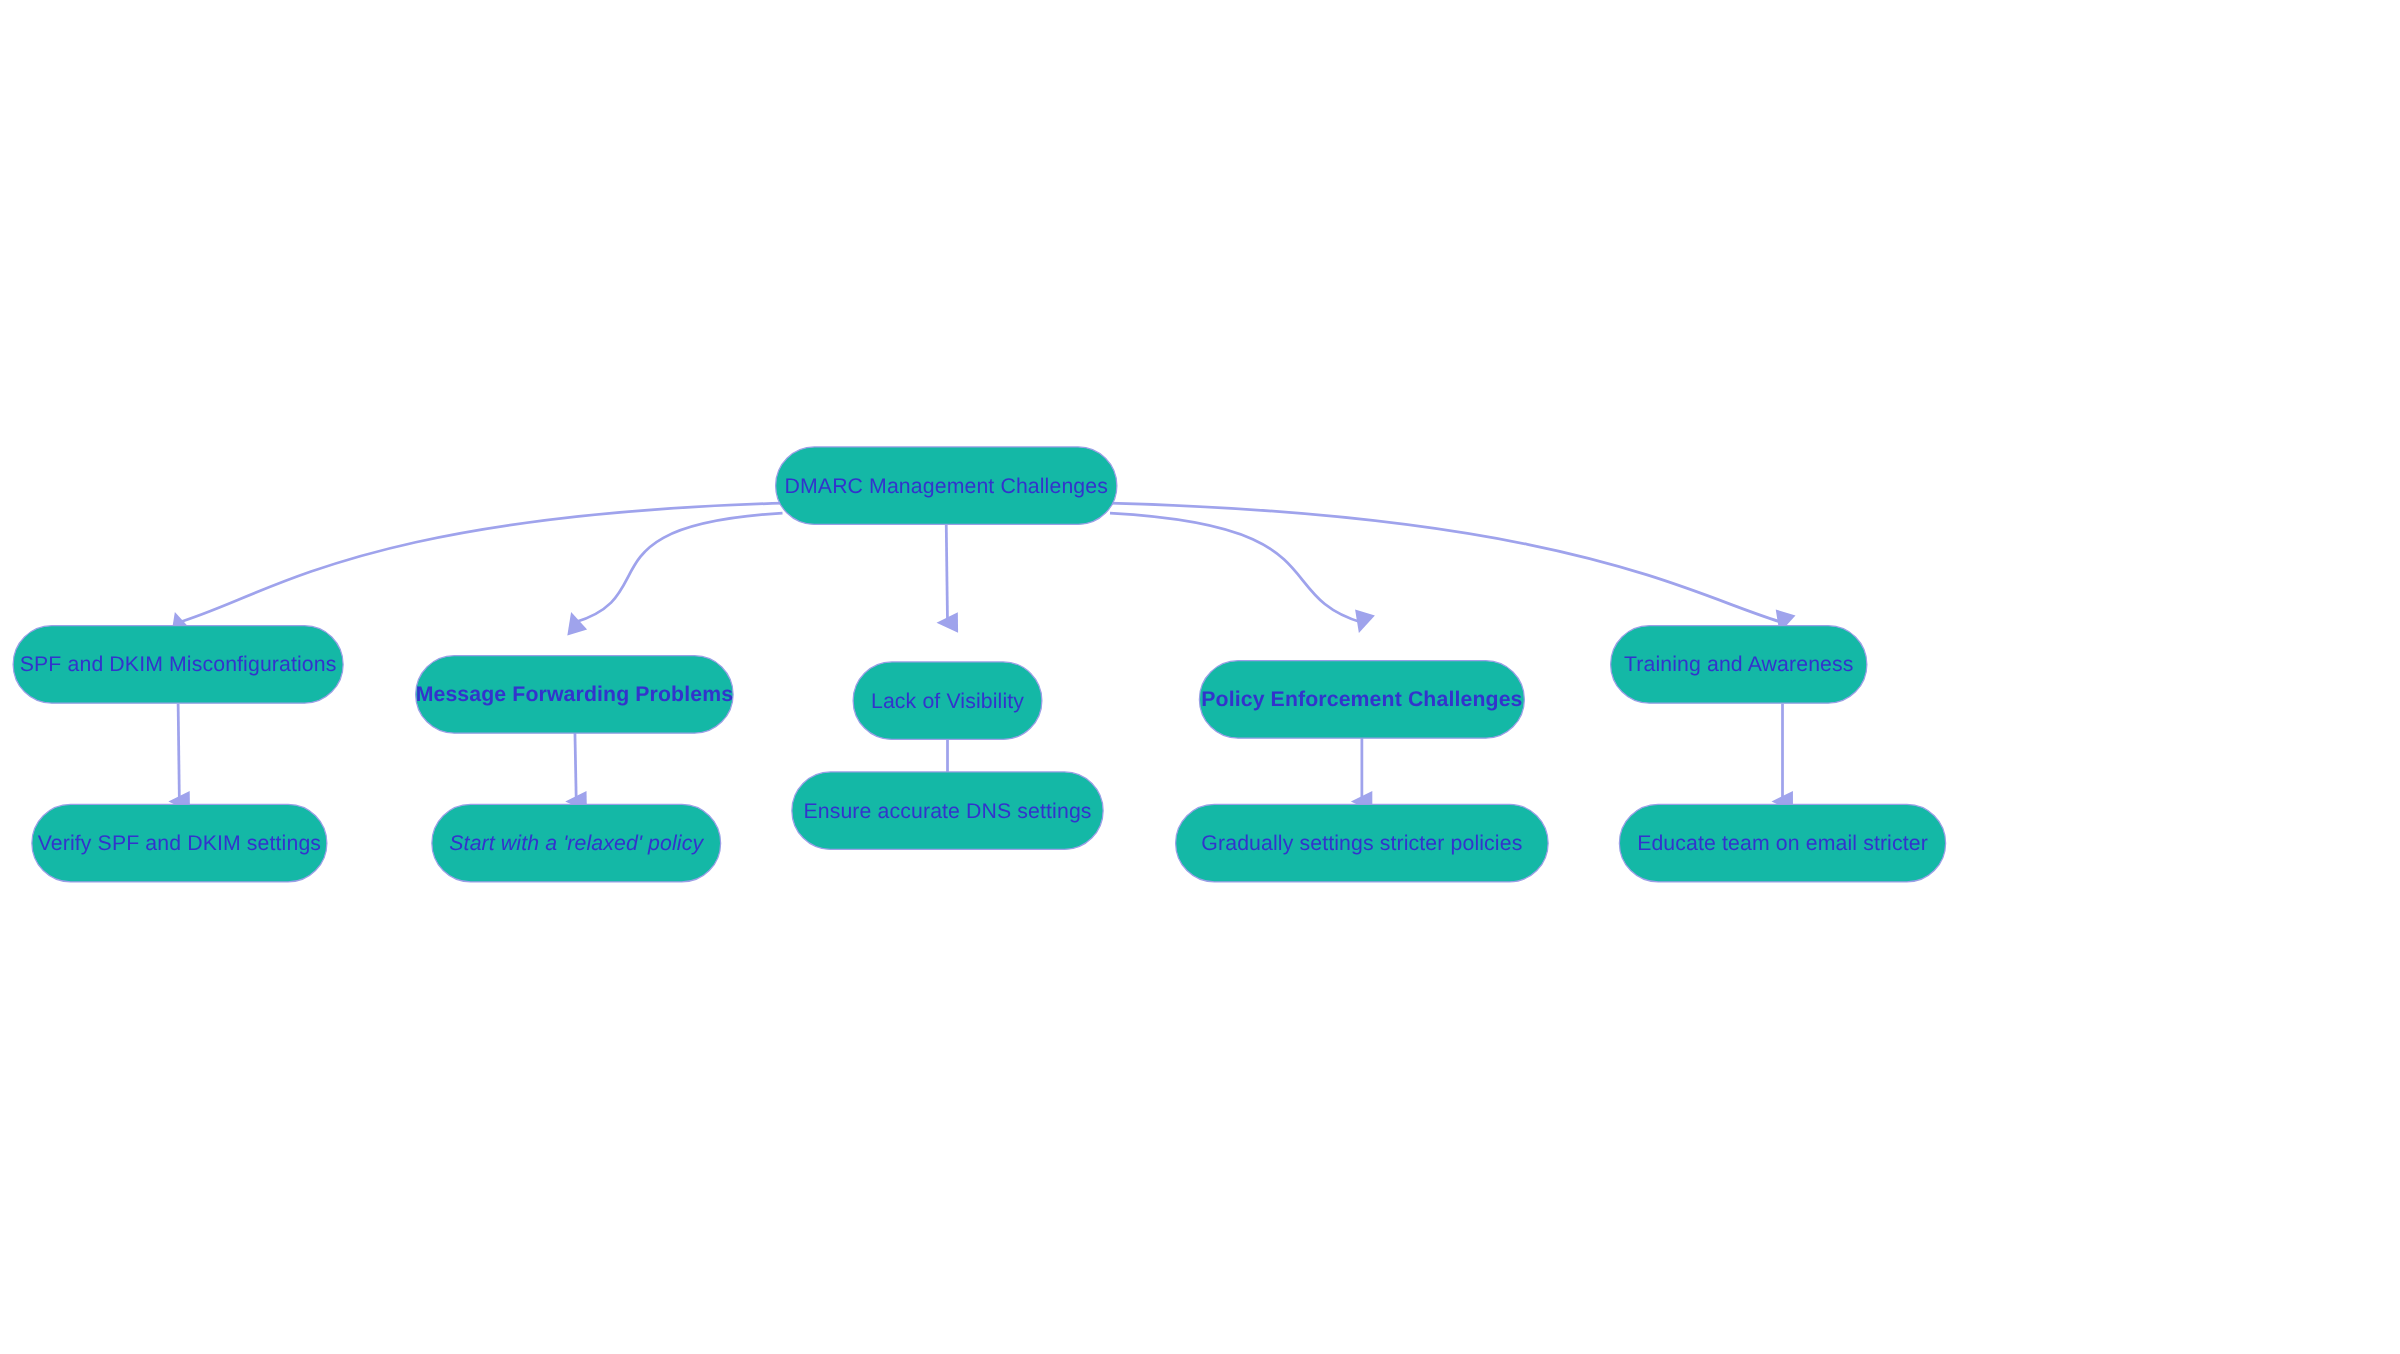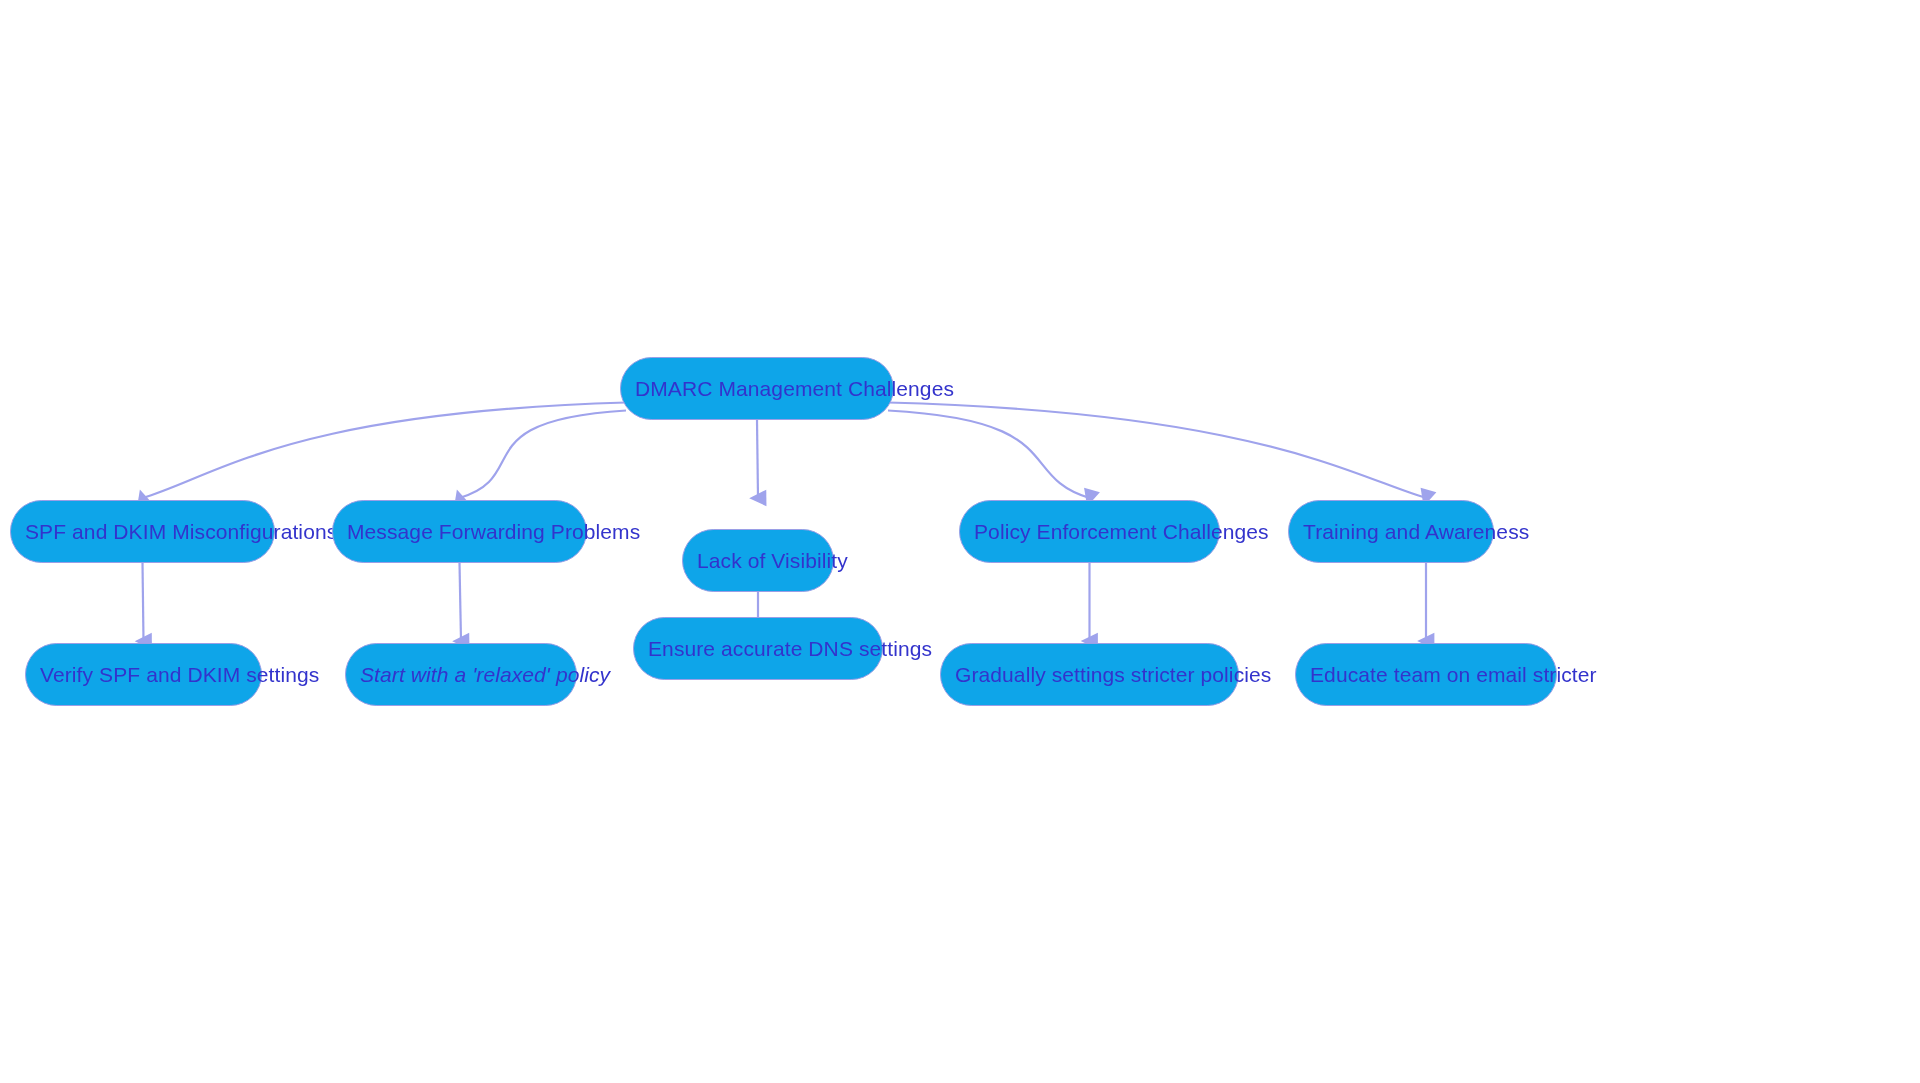--- a/index.html
+++ b/index.html
@@ -23,27 +23,27 @@
     top: 0;
     width: 1920px;
     height: 1083px;
     pointer-events: none;
   }
   .node {
     position: absolute;
     box-sizing: border-box;
     display: flex;
     align-items: center;
-    justify-content: flex-start;
-    background: #0ea5e9;
+    justify-content: center;
+    background: #14b8a6;
     border: 1.4px solid #9a9ee6;
     border-radius: 999px;
     color: #3333cc;
     font-family: "Liberation Sans", sans-serif;
-    font-size: 21px;
+    font-size: 17px;
     font-weight: 400;
     letter-spacing: 0.1px;
     white-space: nowrap;
     text-align: center;
     line-height: 1;
   }
   .node-label {
     display: block;
     padding: 0 14px;
   }
@@ -78,33 +78,33 @@
   <div id="nodes">
       <div class="node" style="left: 620px; top: 357px; width: 274px; height: 63px;">
         <span class="node-label">DMARC Management Challenges</span>
       </div>
       <div class="node" style="left: 10px; top: 500px; width: 265px; height: 63px;">
         <span class="node-label">SPF and DKIM Misconfigurations</span>
       </div>
       <div class="node" style="left: 25px; top: 643px; width: 237px; height: 63px;">
         <span class="node-label">Verify SPF and DKIM settings</span>
       </div>
-      <div class="node" style="left: 332px; top: 500px; width: 255px; height: 63px;">
+      <div class="node" style="left: 332px; top: 524px; width: 255px; height: 63px; font-weight: bold;">
         <span class="node-label">Message Forwarding Problems</span>
       </div>
       <div class="node" style="left: 345px; top: 643px; width: 232px; height: 63px; font-style: italic;">
         <span class="node-label">Start with a 'relaxed' policy</span>
       </div>
       <div class="node" style="left: 682px; top: 529px; width: 152px; height: 63px;">
         <span class="node-label">Lack of Visibility</span>
       </div>
       <div class="node" style="left: 633px; top: 617px; width: 250px; height: 63px;">
         <span class="node-label">Ensure accurate DNS settings</span>
       </div>
-      <div class="node" style="left: 959px; top: 500px; width: 261px; height: 63px;">
+      <div class="node" style="left: 959px; top: 528px; width: 261px; height: 63px; font-weight: bold;">
         <span class="node-label">Policy Enforcement Challenges</span>
       </div>
       <div class="node" style="left: 940px; top: 643px; width: 299px; height: 63px;">
         <span class="node-label">Gradually settings stricter policies</span>
       </div>
       <div class="node" style="left: 1288px; top: 500px; width: 206px; height: 63px;">
         <span class="node-label">Training and Awareness</span>
       </div>
       <div class="node" style="left: 1295px; top: 643px; width: 262px; height: 63px;">
         <span class="node-label">Educate team on email stricter</span>

